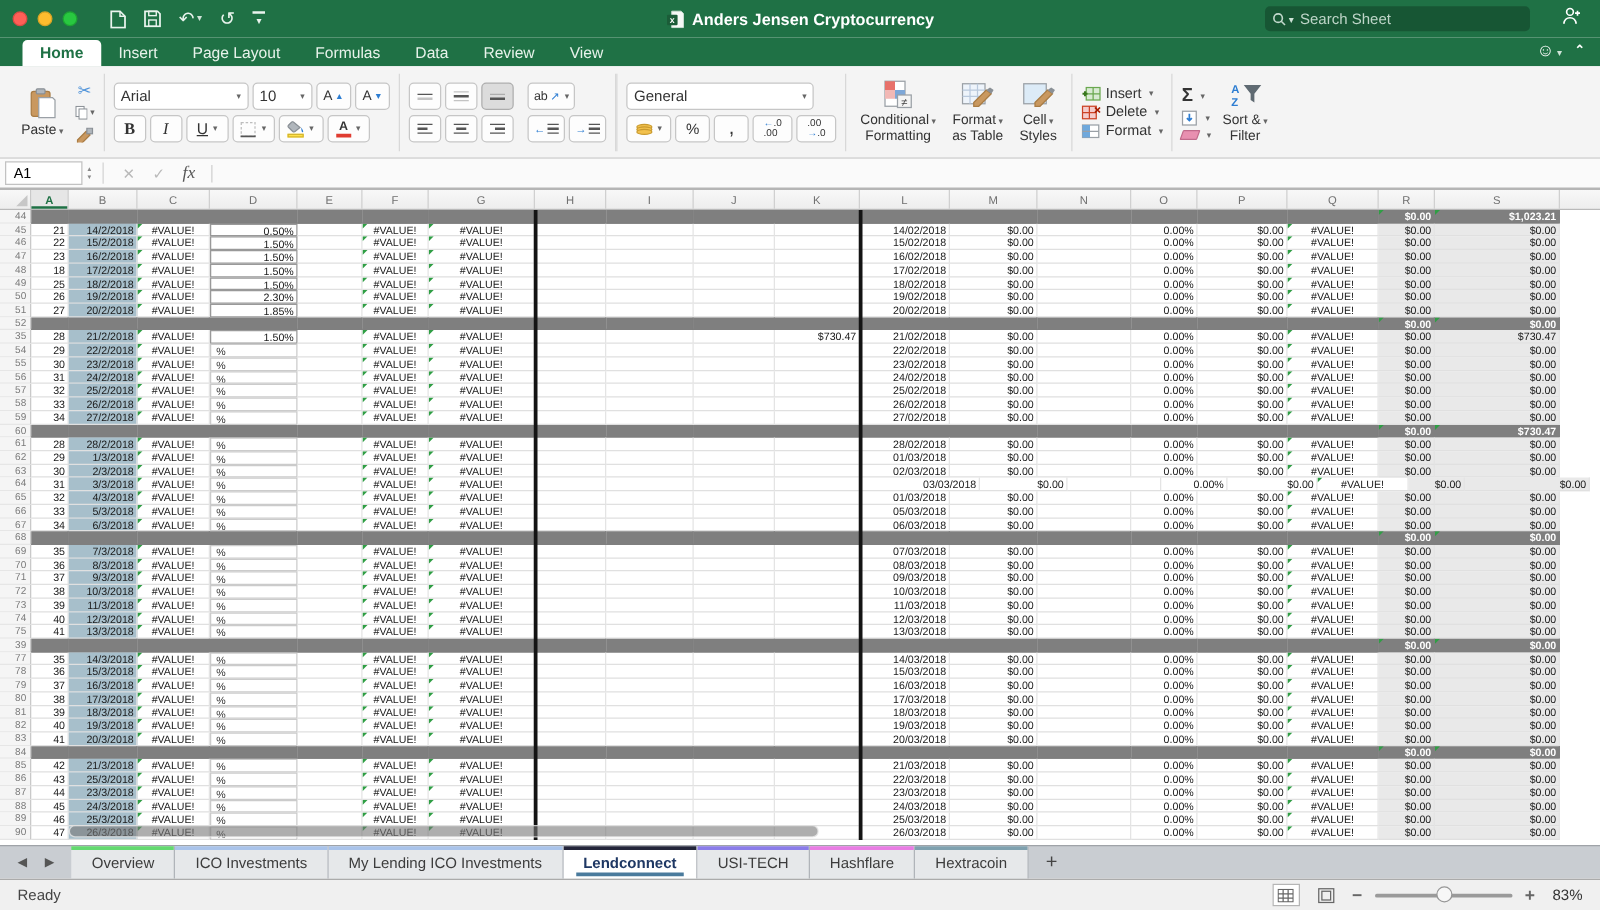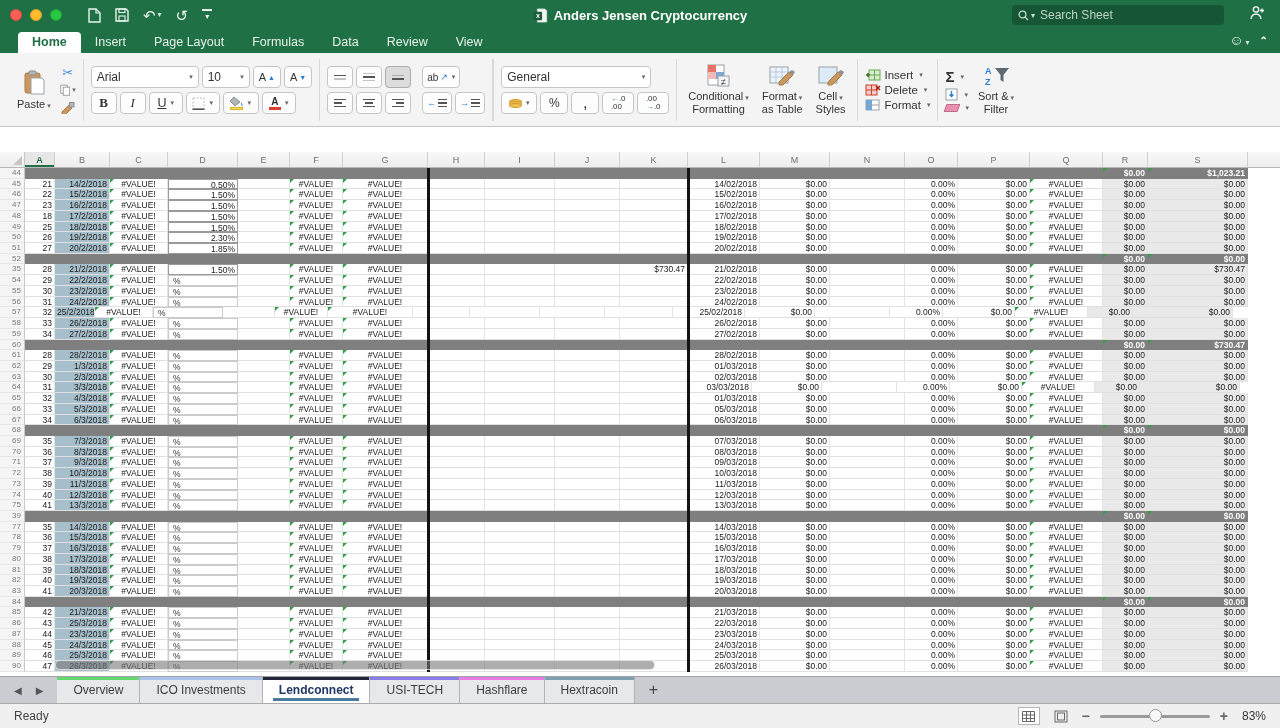--- a/index.html
+++ b/index.html
@@ -453,20 +453,33 @@
         <svg width="30" height="24" viewBox="0 0 30 24">
             <text x="4" y="10" font-size="9" font-weight="bold" fill="#2d7dd2" font-family="Liberation Sans, sans-serif">A</text>
             <text x="4" y="21" font-size="9" font-weight="bold" fill="#2d7dd2" font-family="Liberation Sans, sans-serif">Z</text>
             <path d="M14 4h14l-5.5 7v7l-3-2v-5z" fill="#5f6a72"></path>
           </svg>
         <span><span>Sort &amp;</span><span class="caret">▾</span><br><span>Filter</span></span>
       </div>
     </div>
   </div>
 
+  <div class="fbar">
+    <div class="namebox">A1</div>
+    <div class="stepper">
+        <span>▲</span>
+        <span>▼</span>
+      </div>
+    <div class="fdiv"></div>
+    <span class="fbtn">✕</span>
+    <span class="fbtn">✓</span>
+    <span class="fx">fx</span>
+    <div class="fcursor"></div>
+    <div style="flex:1;"></div>
+  </div>
 
   <div class="grid">
     <div class="colheads" id="colHeads">
         <div class="corner"></div>
         <div class="ch sel" style="width: 30px;">A</div>
         <div class="ch" style="width: 55px;">B</div>
         <div class="ch" style="width: 58px;">C</div>
         <div class="ch" style="width: 70px;">D</div>
         <div class="ch" style="width: 52px;">E</div>
         <div class="ch" style="width: 53px;">F</div>
@@ -767,21 +780,21 @@
           <div class="cell" style="width: 75px;"></div>
           <div class="cell ra" style="width: 53px;">0.00%</div>
           <div class="cell ra" style="width: 72px;">$0.00</div>
           <div class="cell ce err" style="width: 73px;">#VALUE!</div>
           <div class="cell ra rs" style="width: 45px;">$0.00</div>
           <div class="cell ra rs" style="width: 100px;">$0.00</div>
         </div>
         <div class="grow">
           <div class="rh">57</div>
           <div class="cell ra" style="width: 30px;">32</div>
-          <div class="cell ra bfill" style="width: 40px;">25/2/2018</div>
+          <div class="cell ra bfill" style="width: 55px;">25/2/2018</div>
           <div class="cell ce err" style="width: 58px;">#VALUE!</div>
           <div class="cell dp" style="width: 70px;">%</div>
           <div class="cell" style="width: 52px;"></div>
           <div class="cell ce err" style="width: 53px;">#VALUE!</div>
           <div class="cell ce err" style="width: 85px;">#VALUE!</div>
           <div class="cell" style="width: 57px;"></div>
           <div class="cell" style="width: 70px;"></div>
           <div class="cell" style="width: 65px;"></div>
           <div class="cell" style="width: 68px;"></div>
           <div class="cell ra" style="width: 72px;">25/02/2018</div>
@@ -931,21 +944,21 @@
           <div class="cell ra bfill" style="width: 55px;">3/3/2018</div>
           <div class="cell ce err" style="width: 58px;">#VALUE!</div>
           <div class="cell dp" style="width: 70px;">%</div>
           <div class="cell" style="width: 52px;"></div>
           <div class="cell ce err" style="width: 53px;">#VALUE!</div>
           <div class="cell ce err" style="width: 85px;">#VALUE!</div>
           <div class="cell" style="width: 57px;"></div>
           <div class="cell" style="width: 70px;"></div>
           <div class="cell" style="width: 65px;"></div>
           <div class="cell" style="width: 68px;"></div>
-          <div class="cell ra" style="width: 64px;">03/03/2018</div>
+          <div class="cell ra" style="width: 96px;">03/03/2018</div>
           <div class="cell ra" style="width: 70px;">$0.00</div>
           <div class="cell" style="width: 75px;"></div>
           <div class="cell ra" style="width: 53px;">0.00%</div>
           <div class="cell ra" style="width: 72px;">$0.00</div>
           <div class="cell ce err" style="width: 73px;">#VALUE!</div>
           <div class="cell ra rs" style="width: 45px;">$0.00</div>
           <div class="cell ra rs" style="width: 100px;">$0.00</div>
         </div>
         <div class="grow">
           <div class="rh">65</div>
@@ -1531,20 +1544,24 @@
       <span>▶</span>
     </div>
     <div style="display:flex;" id="sheetTabs">
         <div class="stab">
           <span class="stripe" style="background: rgb(99, 217, 111);"></span>
           <span>Overview</span>
         </div>
         <div class="stab">
           <span class="stripe" style="background: rgb(169, 195, 234);"></span>
           <span>ICO Investments</span>
+        </div>
+        <div class="stab">
+          <span class="stripe" style="background: rgb(169, 195, 234);"></span>
+          <span>My Lending ICO Investments</span>
         </div>
         <div class="stab active">
           <span class="stripe" style="background: rgb(35, 37, 58);"></span>
           <span>Lendconnect</span>
           <span class="uline"></span>
         </div>
         <div class="stab">
           <span class="stripe" style="background: rgb(138, 124, 233);"></span>
           <span>USI-TECH</span>
         </div>

